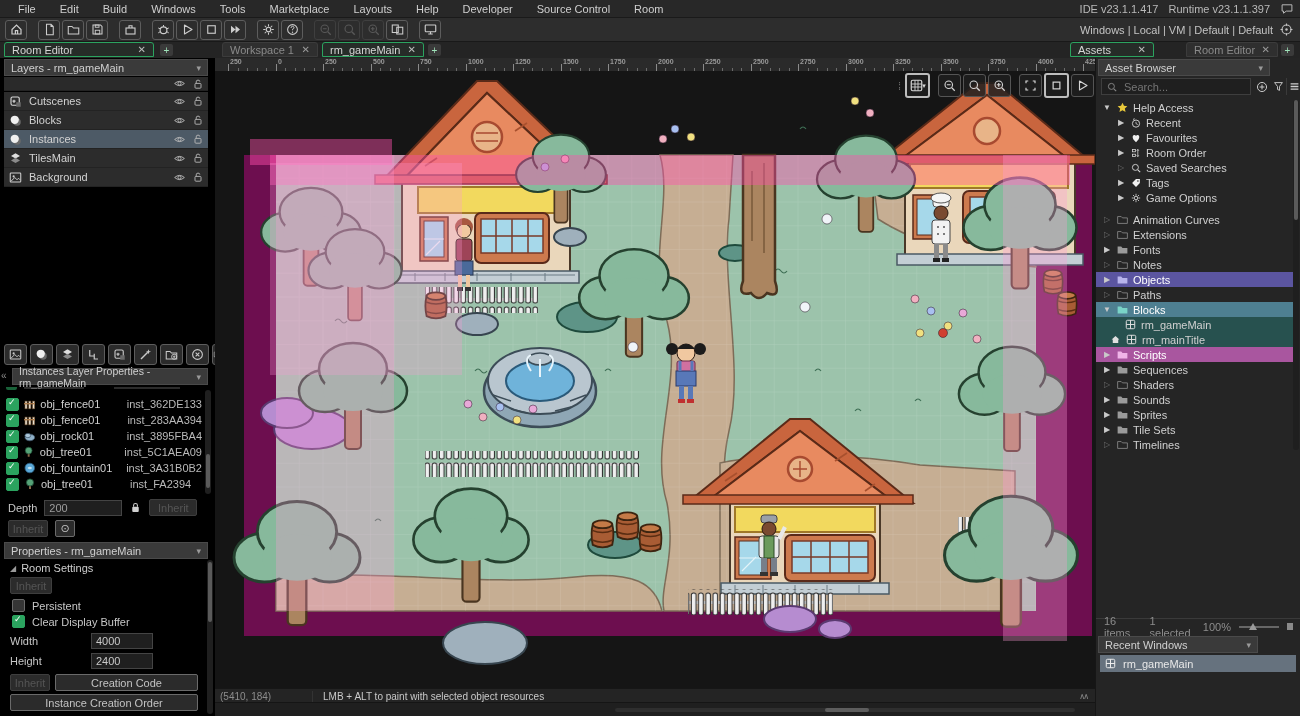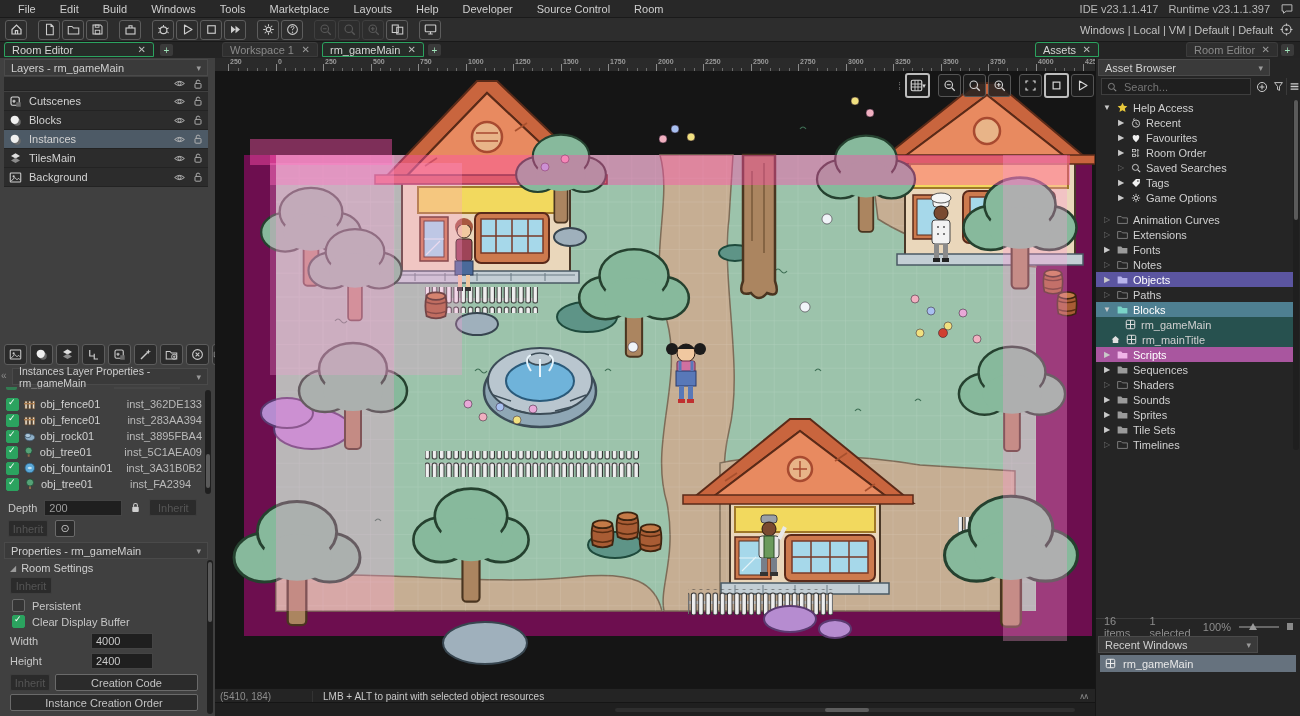--- a/index.html
+++ b/index.html
@@ -22,21 +22,21 @@
   
   #tabsrow{left:0;top:42px;width:1300px;height:16px;background:#242424}
   .tab{position:absolute;top:0;height:15px;display:flex;align-items:center;gap:6px;padding:0 7px;
     background:#2f2f2f;border:1px solid #3c3c3c;border-radius:3px 3px 0 0;color:#8a8a8a;box-sizing:border-box}
   .tab.active{border-color:#2ba35f;color:#d6d6d6;background:#262c28}
   .tab .x{font-size:10px;color:#9a9a9a}
   .tab.active .x{color:#bcbcbc}
   .plus{position:absolute;top:2px;width:13px;height:12px;background:#3a3a3a;border-radius:2px;color:#9fe3b9;
     display:flex;align-items:center;justify-content:center;font-size:10px}
   
-  #lpanel{left:0;top:58px;width:215px;height:658px;background:#404040;border-right:1px solid #161616}
+  #lpanel{left:0;top:58px;width:215px;height:658px;background:#000000;border-right:1px solid #161616}
   .ddhead{position:absolute;left:4px;width:204px;height:17px;background:#3a3a3a;border:1px solid #4a4a4a;
     display:flex;align-items:center;padding:0 6px;box-sizing:border-box;color:#d0d0d0}
   .ddhead .car{margin-left:auto;color:#9a9a9a;font-size:9px}
   .lrow{position:absolute;left:4px;width:204px;height:19px;display:flex;align-items:center;gap:6px;
     padding:0 4px;box-sizing:border-box;background:#2c2c2c;border-bottom:1px solid #232323}
   .lrow.sel{background:#4d5a66}
   .lrow .nm{flex:1;color:#d2d2d2}
   .eyelock{display:flex;gap:6px;align-items:center;color:#b9b9b9}
   .lybtn{width:21px;height:19px;border:1px solid #5d5d5d;border-radius:3px;display:flex;align-items:center;
     justify-content:center;color:#c9c9c9;background:#2b2b2b}
@@ -429,21 +429,21 @@
     <span class="tab" style="left:222px;width:96px">
       <span>Workspace 1</span>
       <span class="x" style="margin-left:auto">✕</span>
     </span>
     <span class="tab active" style="left:322px;width:102px">
       <span>rm_gameMain</span>
       <span class="x" style="margin-left:auto">✕</span>
     </span>
     <span class="plus" style="left:428px">+</span>
 
-    <span class="tab active" style="left:1035px;width:64px">
+    <span class="tab active" style="left:1070px;width:84px">
       <span>Assets</span>
       <span class="x" style="margin-left:auto">✕</span>
     </span>
     <span class="tab" style="left:1186px;width:92px">
       <span>Room Editor</span>
       <span class="x" style="margin-left:auto">✕</span>
     </span>
     <span class="plus" style="left:1281px">+</span>
   </div>
 

